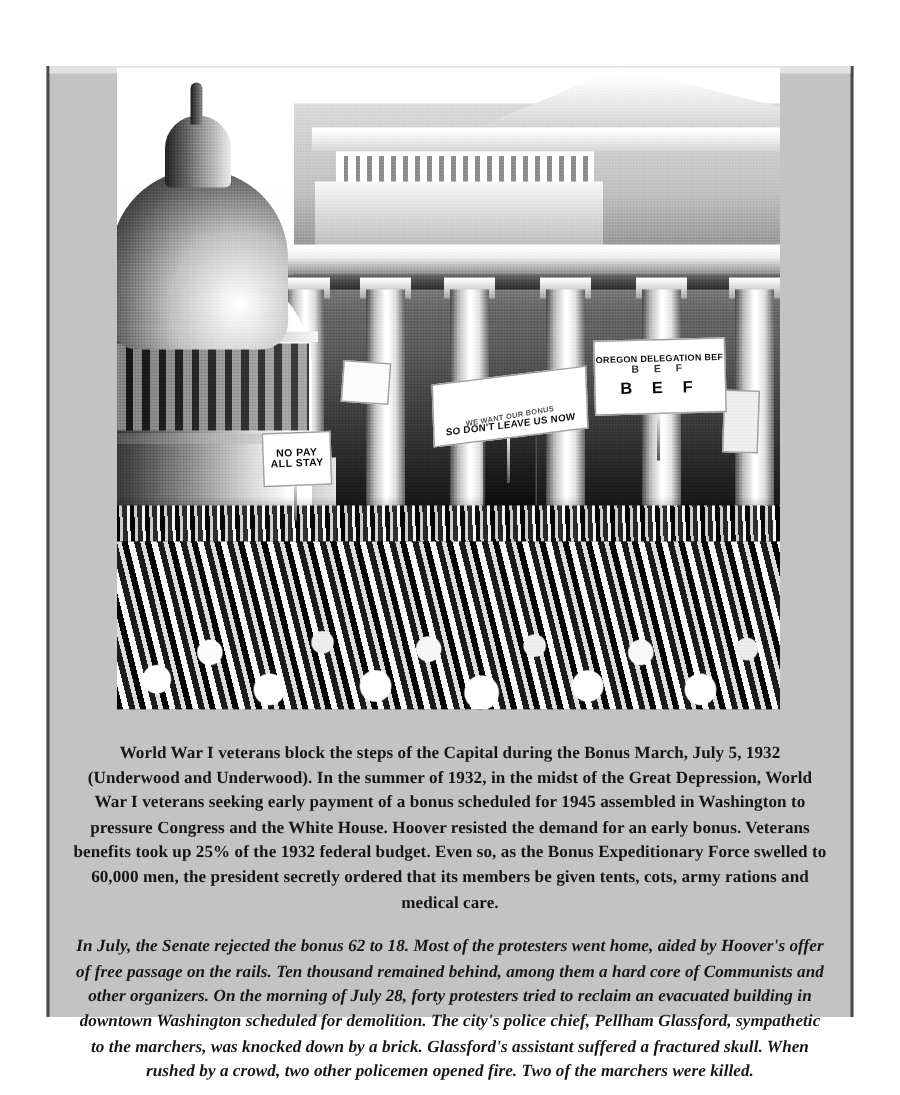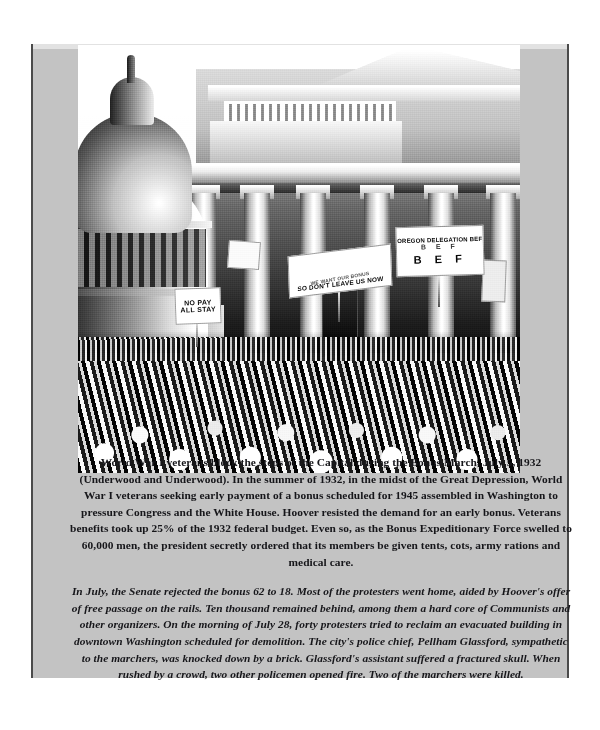--- a/index.html
+++ b/index.html
@@ -289,23 +289,22 @@
       repeating-linear-gradient(0deg, rgba(0,0,0,.05) 0 1px, rgba(255,255,255,.04) 1px 2px),
       repeating-linear-gradient(90deg, rgba(0,0,0,.04) 0 1px, rgba(255,255,255,.03) 1px 2px);
     mix-blend-mode: overlay;
     pointer-events: none;
   }
 
   
   #caption {
     position: absolute;
     left: 16px;
-    top: 410px;
+    top: 450px;
     width: 502px;
-    margin-left: 21px;
   }
   .para {
     margin: 0 0 13px 0;
     font-family: "Liberation Serif", serif;
     font-weight: 700;
     font-size: 11.4px;
     line-height: 16.6px;
     color: #16161a;
     text-align: center;
     letter-spacing: .05px;

